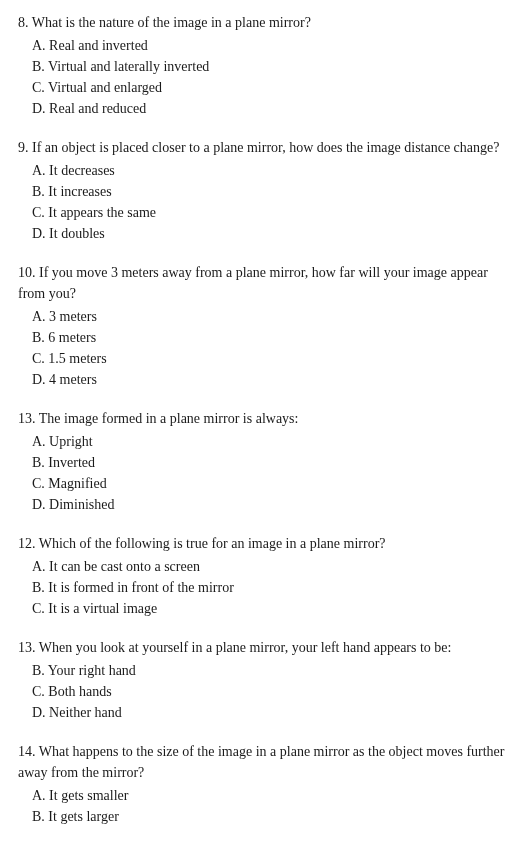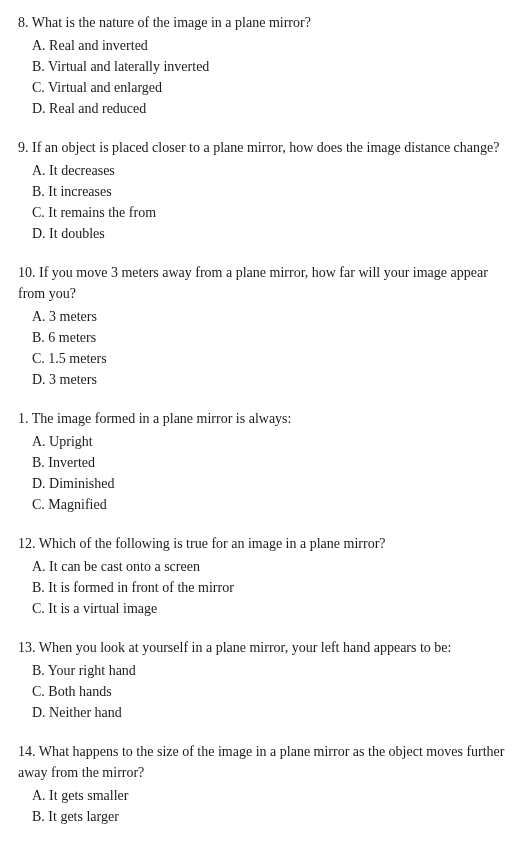--- a/index.html
+++ b/index.html
@@ -36,36 +36,36 @@
       <p class="question-text">8. What is the nature of the image in a plane mirror?</p>
       <span class="answer-option">A. Real and inverted</span>
       <span class="answer-option">B. Virtual and laterally inverted</span>
       <span class="answer-option">C. Virtual and enlarged</span>
       <span class="answer-option">D. Real and reduced</span>
     </div>
     <div class="question-block">
       <p class="question-text">9. If an object is placed closer to a plane mirror, how does the image distance change?</p>
       <span class="answer-option">A. It decreases</span>
       <span class="answer-option">B. It increases</span>
-      <span class="answer-option">C. It remains the from</span>
+      <span class="answer-option">C. It appears the same</span>
       <span class="answer-option">D. It doubles</span>
     </div>
     <div class="question-block">
       <p class="question-text">10.  If you move 3 meters away from a plane mirror, how far will your image appear from you?</p>
       <span class="answer-option">A. 3 meters</span>
       <span class="answer-option">B. 6 meters</span>
       <span class="answer-option">C. 1.5 meters</span>
-      <span class="answer-option">D. 3 meters</span>
+      <span class="answer-option">D. 4 meters</span>
     </div>
     <div class="question-block">
-      <p class="question-text">1. The image formed in a plane mirror is always:</p>
+      <p class="question-text">13. The image formed in a plane mirror is always:</p>
       <span class="answer-option">A. Upright</span>
       <span class="answer-option">B. Inverted</span>
+      <span class="answer-option">C. Magnified</span>
       <span class="answer-option">D. Diminished</span>
-      <span class="answer-option">C. Magnified</span>
     </div>
     <div class="question-block">
       <p class="question-text">12. Which of the following is true for an image in a plane mirror?</p>
       <span class="answer-option">A. It can be cast onto a screen</span>
       <span class="answer-option">B. It is formed in front of the mirror</span>
       <span class="answer-option">C. It is a virtual image</span>
     </div>
     <div class="question-block">
       <p class="question-text">13. When you look at yourself in a plane mirror, your left hand appears to be:</p>
       <span class="answer-option">B. Your right hand</span>

